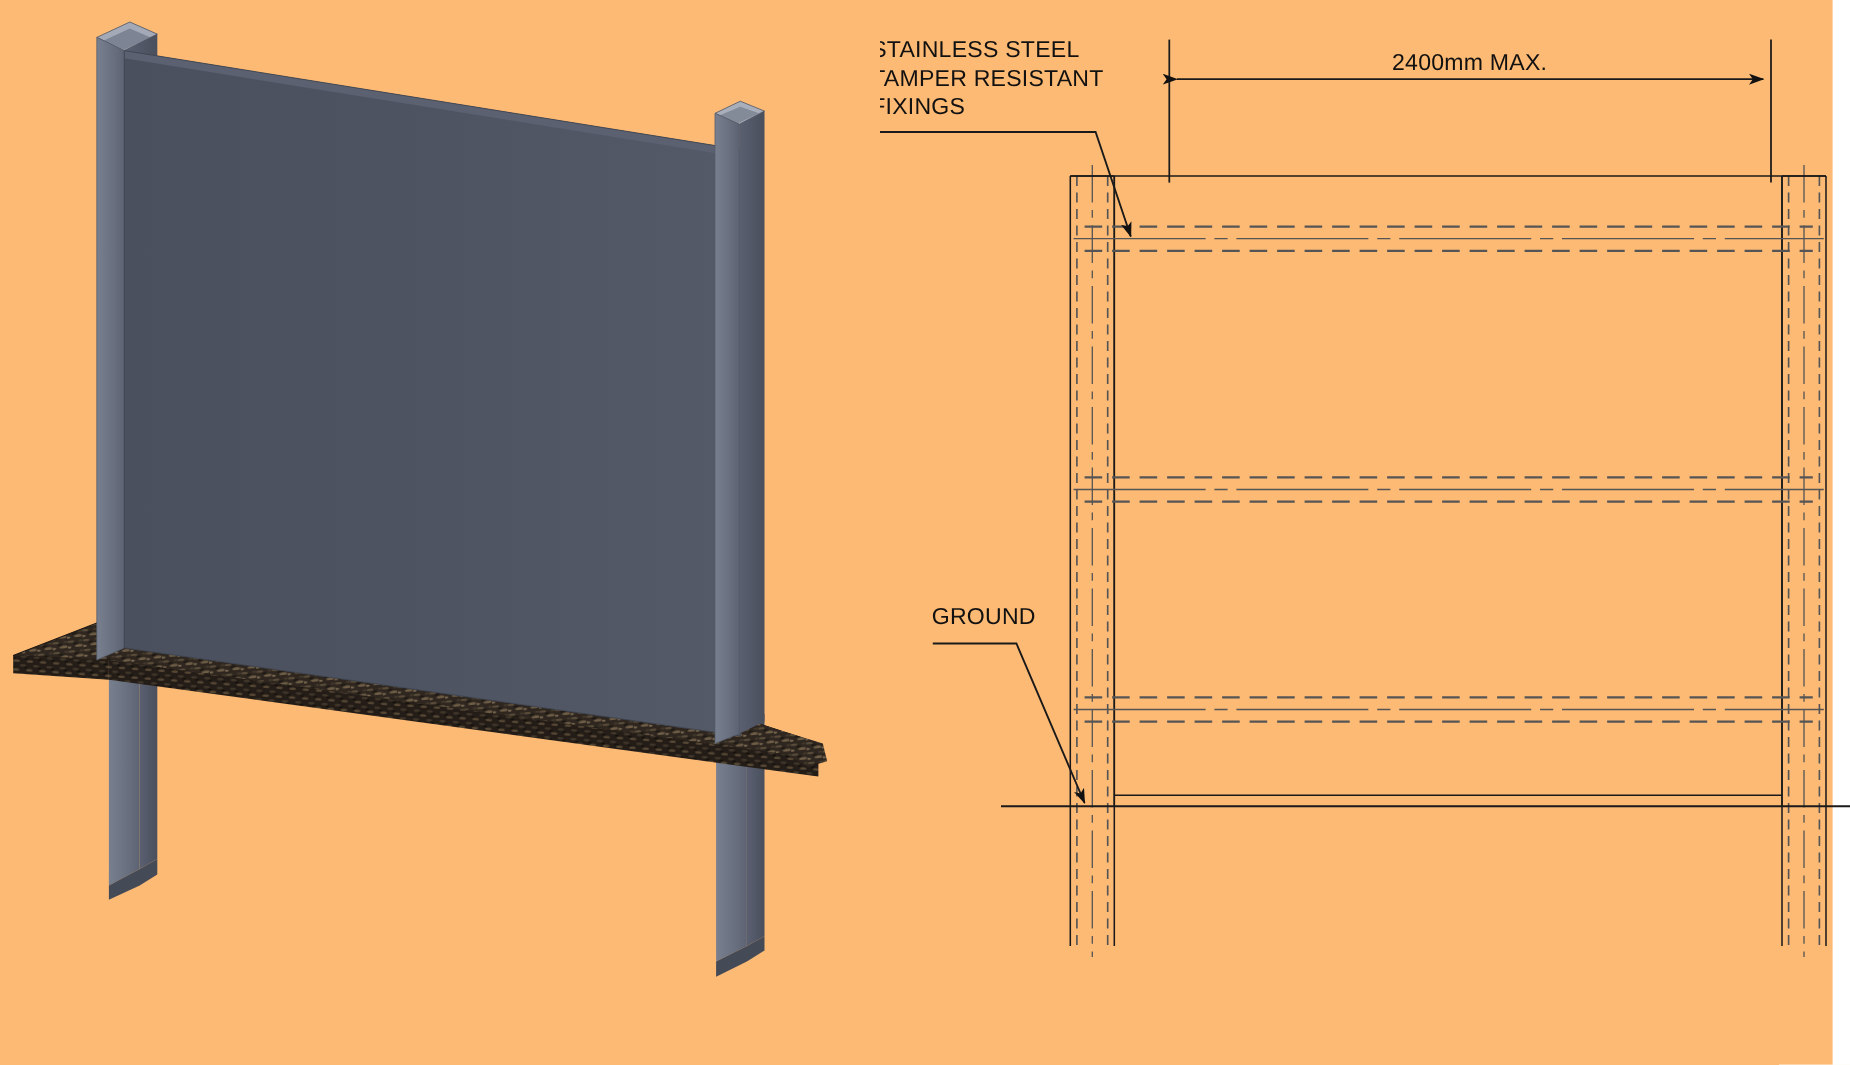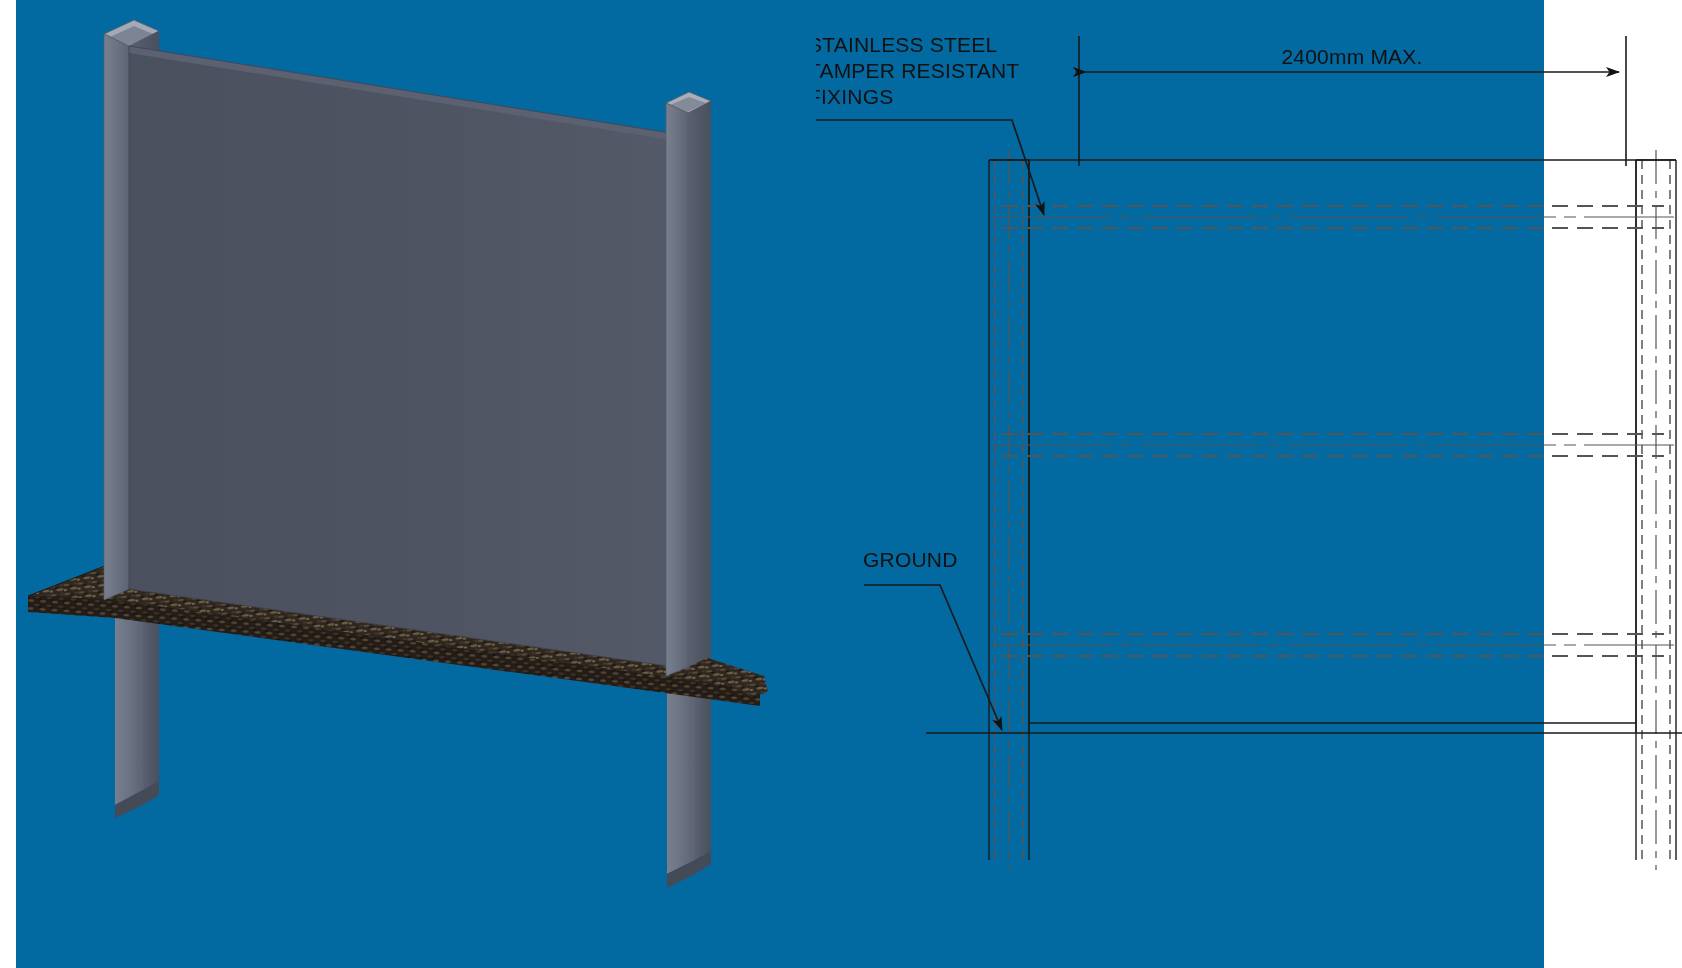--- a/index.html
+++ b/index.html
@@ -10,24 +10,23 @@
   }
   body {
     width: 1682px;
     height: 968px;
     font-family: "Liberation Sans", sans-serif;
     overflow: hidden;
     position: relative;
   }
   #sheet {
     position: relative;
-    width: 1528px;
+    width: 1666px;
     height: 968px;
-    background: #0369a1;
-    margin-left: 16px;
+    background: #fdba74;
   }
   .pane {
     position: absolute;
     top: 0;
     height: 968px;
   }
   #pane-3d { left: 0; width: 800px; }
   #pane-elev { left: 800px; width: 882px; }
   svg { display: block; }
   .label-text {

